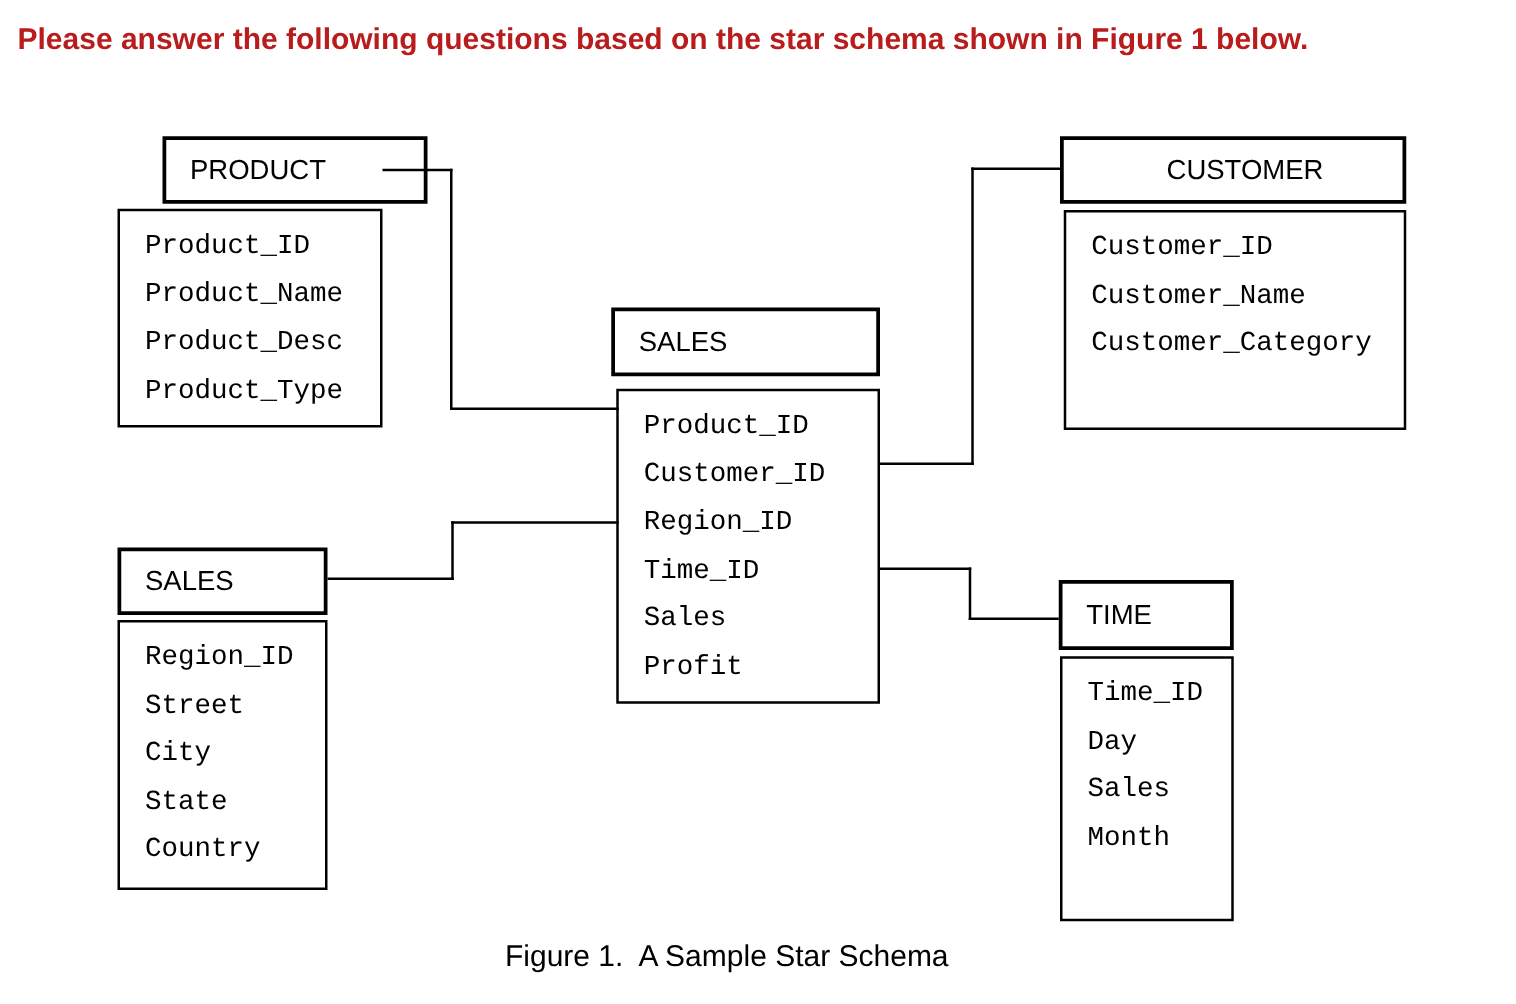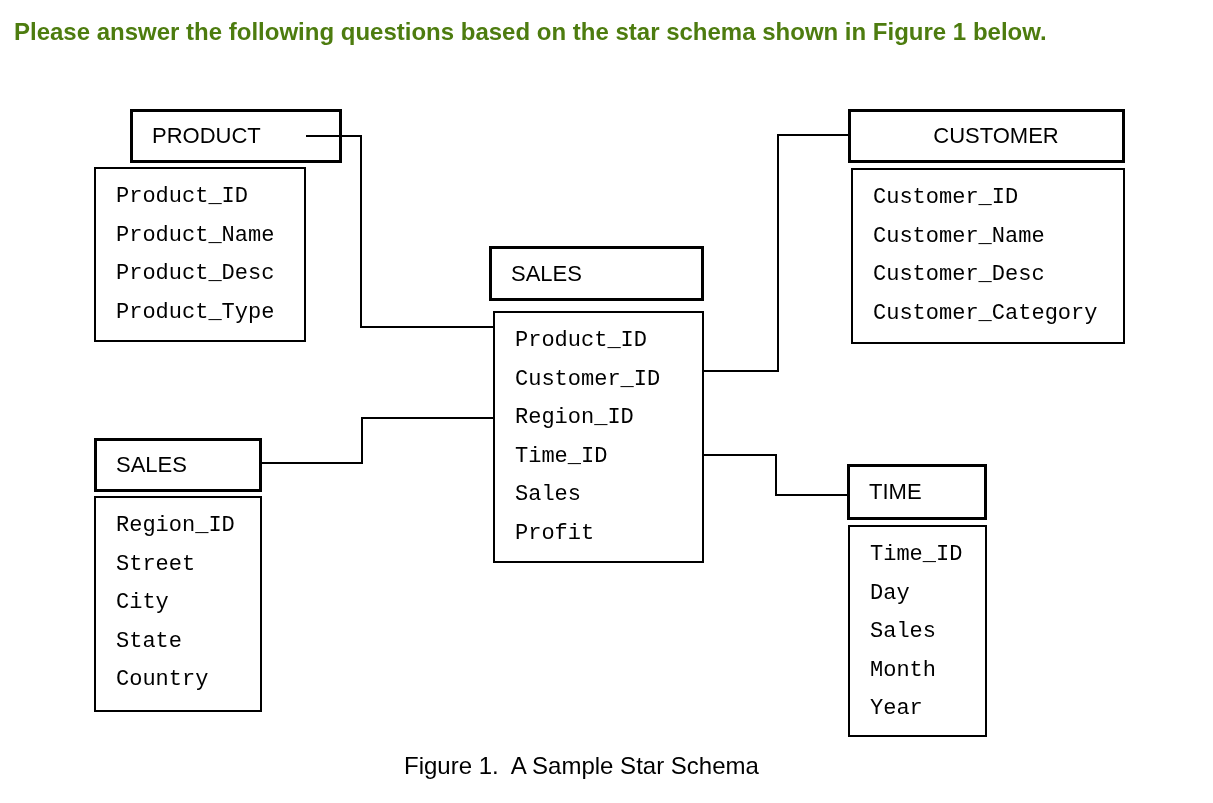--- a/index.html
+++ b/index.html
@@ -11,21 +11,21 @@
     color: #000000;
     font-family: "Liberation Sans", "DejaVu Sans", sans-serif;
     overflow: hidden;
   }
   .title {
     position: absolute;
     left: 14px;
     top: 18px;
     font-size: 24px;
     font-weight: bold;
-    color: #4d7c0f;
+    color: #b91c1c;
     white-space: pre;
   }
   .box {
     position: absolute;
     box-sizing: border-box;
     background: #ffffff;
   }
   .hdr {
     border: 3px solid #000000;
     display: flex;
@@ -66,21 +66,20 @@
     <div class="row">Product_Desc</div>
     <div class="row">Product_Type</div>
   </div>
 
   <div class="box hdr" style="left:848px; top:109px; width:277px; height:54px;justify-content:center;">
     <span>CUSTOMER</span>
   </div>
   <div class="box flds" style="left:851px; top:168px; width:274px; height:176px;">
     <div class="row">Customer_ID</div>
     <div class="row">Customer_Name</div>
-    <div class="row">Customer_Desc</div>
     <div class="row">Customer_Category</div>
   </div>
 
   <div class="box hdr" style="left:489px; top:246px; width:215px; height:55px;">
     <span>SALES</span>
   </div>
   <div class="box flds" style="left:493px; top:311px; width:211px; height:252px;">
     <div class="row">Product_ID</div>
     <div class="row">Customer_ID</div>
     <div class="row">Region_ID</div>
@@ -101,21 +100,20 @@
   </div>
 
   <div class="box hdr" style="left:847px; top:464px; width:140px; height:56px;">
     <span>TIME</span>
   </div>
   <div class="box flds" style="left:848px; top:525px; width:139px; height:212px;">
     <div class="row">Time_ID</div>
     <div class="row">Day</div>
     <div class="row">Sales</div>
     <div class="row">Month</div>
-    <div class="row">Year</div>
   </div>
 
   <div class="line" style="left:306px; top:135px; width:56px;  height:2px;"></div>
   <div class="line" style="left:360px; top:135px; width:2px;   height:193px;"></div>
   <div class="line" style="left:360px; top:326px; width:135px; height:2px;"></div>
 
   <div class="line" style="left:262px; top:462px; width:101px; height:2px;"></div>
   <div class="line" style="left:361px; top:417px; width:2px;   height:47px;"></div>
   <div class="line" style="left:361px; top:417px; width:134px; height:2px;"></div>
 

